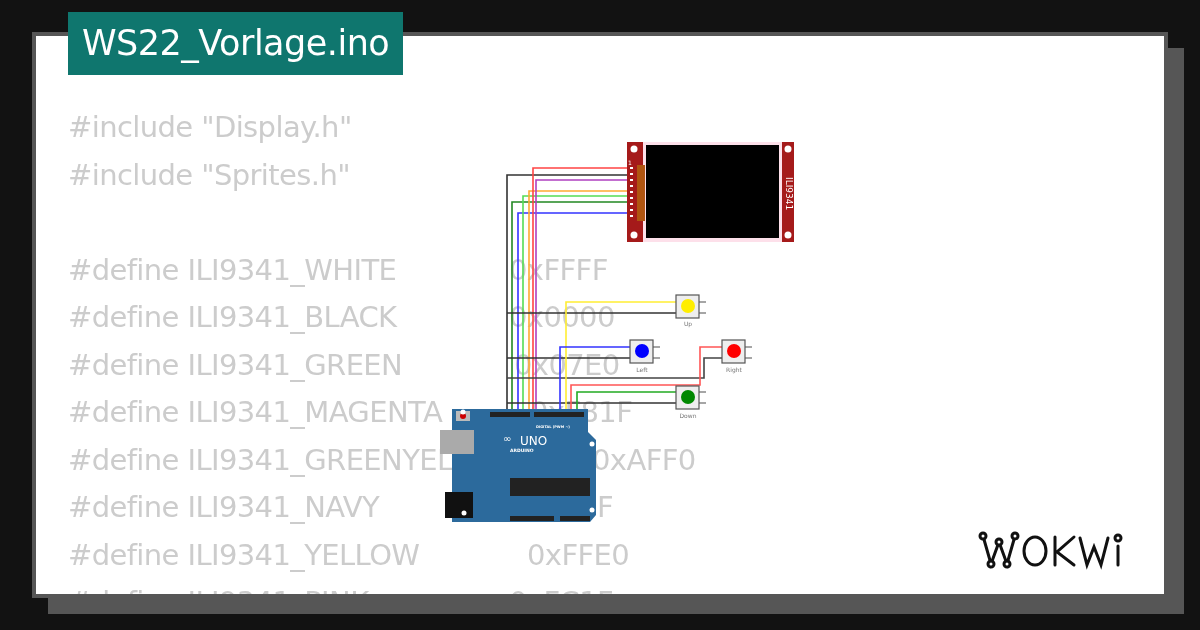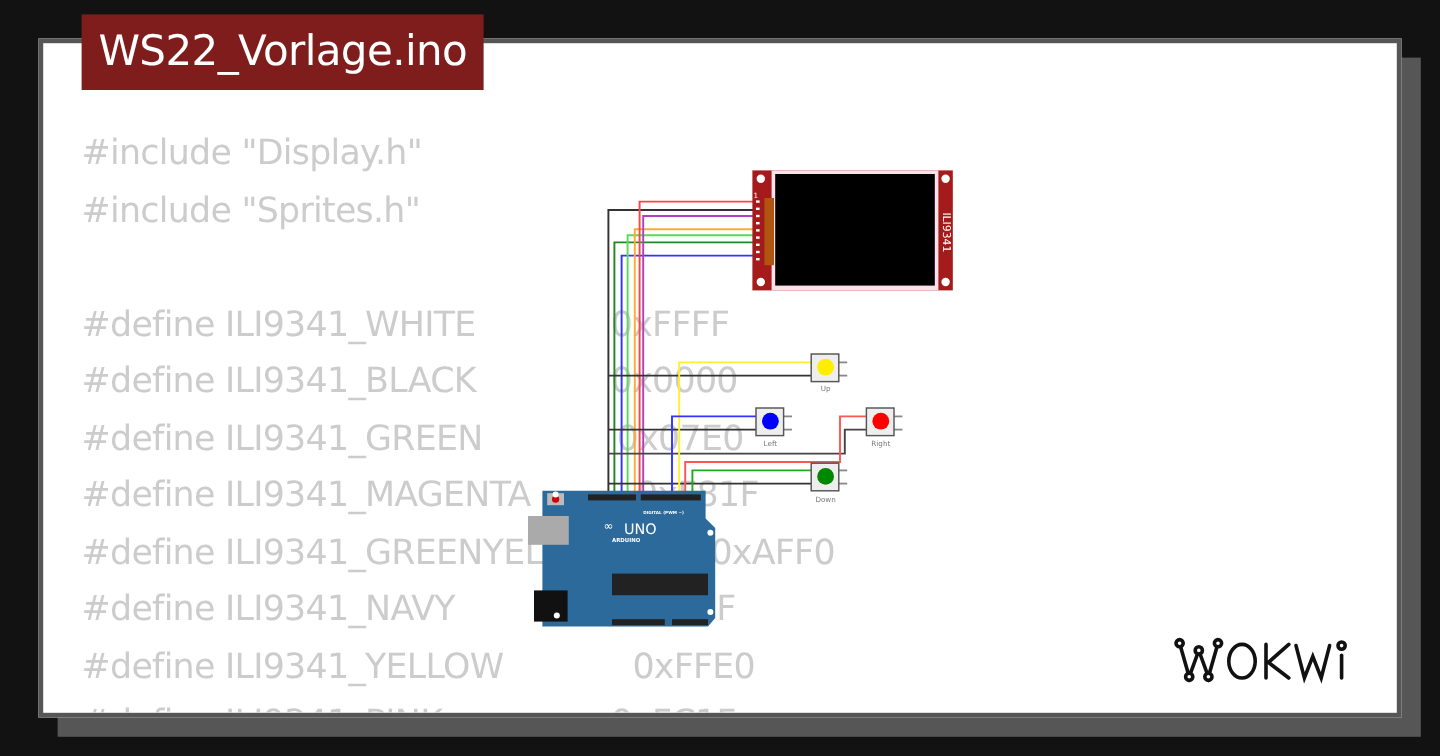--- a/index.html
+++ b/index.html
@@ -18,21 +18,21 @@
   }
   .code {
     position: absolute; left: 32px; top: 68px; margin: 0;
     font-family: "DejaVu Sans", sans-serif; font-size: 29px; line-height: 47.5px;
     color: #cccccc; white-space: pre; letter-spacing: -0.6px;
   }
   .code .line { height: 47.5px; position: relative; }
   .code .val { position: absolute; top: 0; }
   .title-tab {
     position: absolute; left: 68px; top: 12px; height: 63px;
-    padding: 0 14px; background: #7f1d1d; color: #ffffff;
+    padding: 0 14px; background: #0f766e; color: #ffffff;
     font-family: "DejaVu Sans", sans-serif; font-size: 35px; line-height: 63px;
     letter-spacing: -0.5px; z-index: 5;
   }
   .circuit { position: absolute; left: 0; top: 0; width: 1200px; height: 630px; z-index: 3; }
   .logo {
     position: absolute; left: 978px; top: 528px; z-index: 4;
   }
 </style>
 </head>
 <body>

